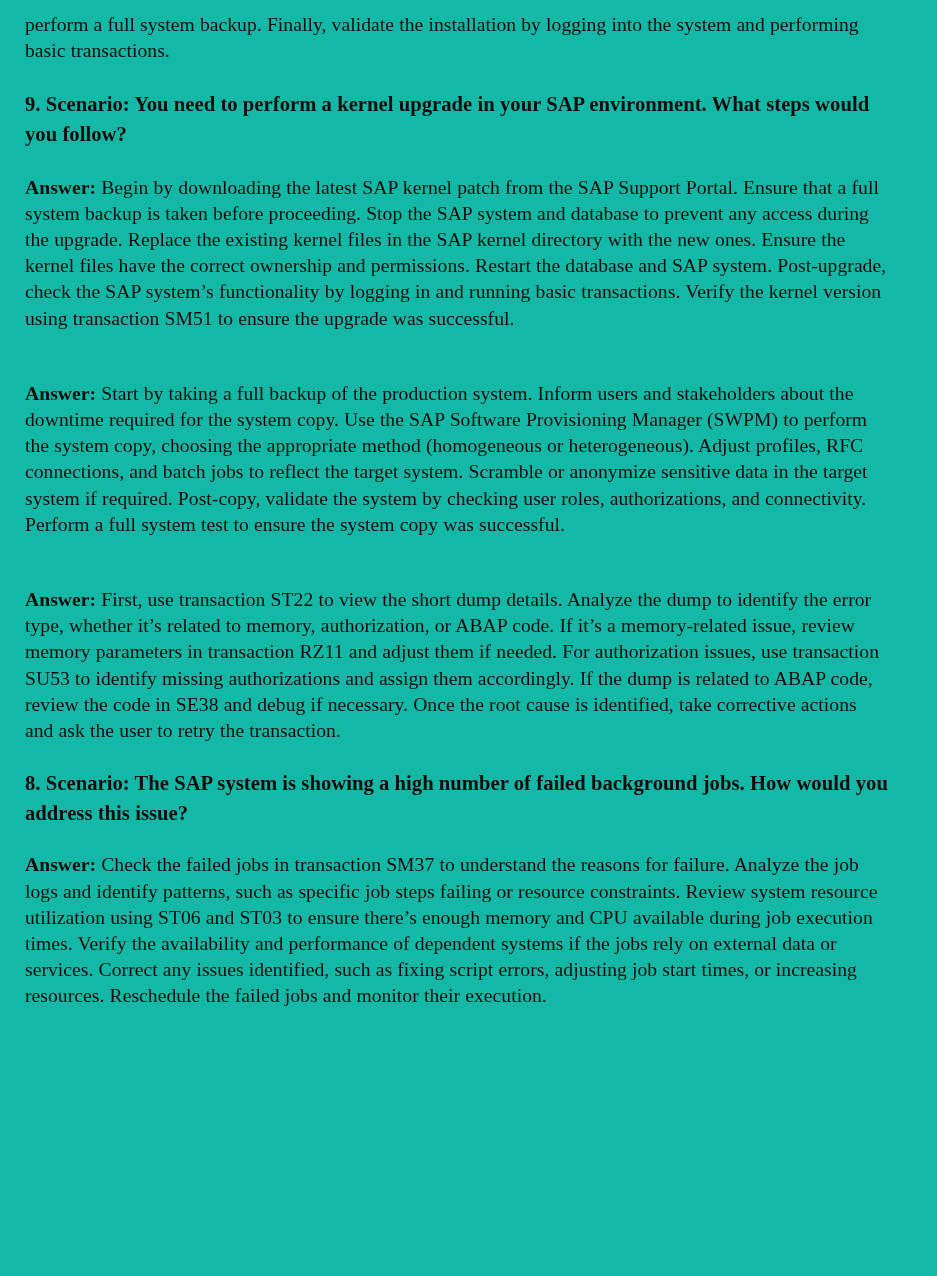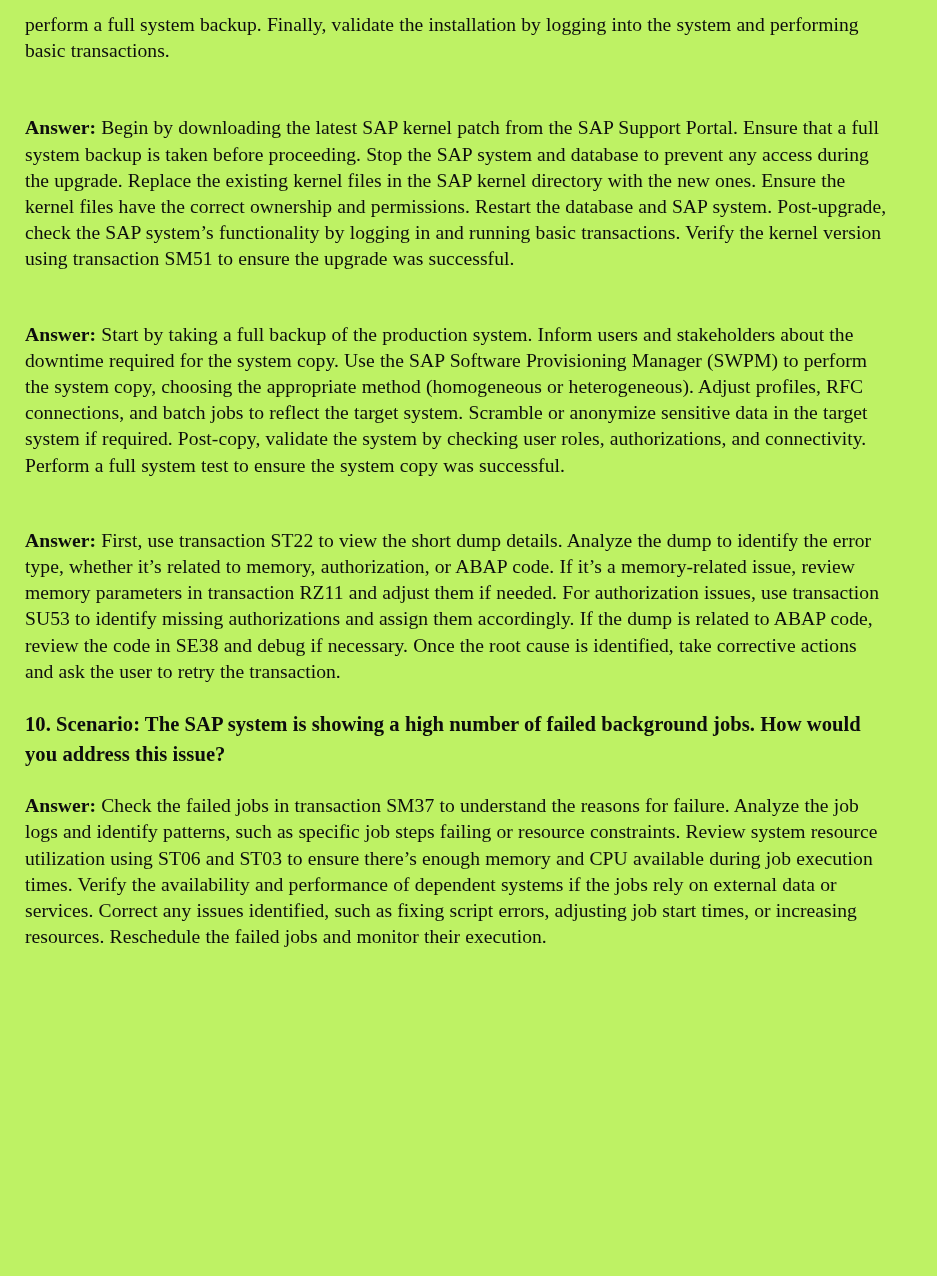--- a/index.html
+++ b/index.html
@@ -12,21 +12,21 @@
     width: 937px;
     height: 1276px;
     overflow: hidden;
     font-family: "Liberation Serif", "DejaVu Serif", serif;
     color: #0d0d0d;
   }
   .page {
     position: relative;
     width: 937px;
     height: 1276px;
-    background: #bef264;
+    background: #14b8a6;
     box-sizing: border-box;
     padding: 12px 47px 0 25px;
   }
   .para {
     font-size: 19.6px;
     line-height: 26.2px;
     text-align: left;
     margin: 0;
     letter-spacing: 0.05px;
     word-spacing: 0.2px;
@@ -53,20 +53,21 @@
 </style>
 </head>
 <body>
 
 <div class="page">
 
   <p class="para">perform a full system backup. Finally, validate the installation by logging into the system and performing basic transactions.</p>
 
   <div class="gap-intro-to-h9"></div>
 
+  <h2 class="heading">9. Scenario: You need to perform a kernel upgrade in your SAP environment. What steps would you follow?</h2>
 
   <div class="gap-h9-to-a9"></div>
 
   <p class="para"><span class="answer-label">Answer:</span><span> Begin by downloading the latest SAP kernel patch from the SAP Support Portal. Ensure that a full system backup is taken before proceeding. Stop the SAP system and database to prevent any access during the upgrade. Replace the existing kernel files in the SAP kernel directory with the new ones. Ensure the kernel files have the correct ownership and permissions. Restart the database and SAP system. Post-upgrade, check the SAP system’s functionality by logging in and running basic transactions. Verify the kernel version using transaction SM51 to ensure the upgrade was successful.</span></p>
 
   <div class="gap-a9-to-h10"></div>
 
 
   <div class="gap-h10-to-a10"></div>
 
@@ -74,19 +75,19 @@
 
   <div class="gap-a10-to-h11"></div>
 
 
   <div class="gap-h11-to-a11"></div>
 
   <p class="para"><span class="answer-label">Answer:</span><span> First, use transaction ST22 to view the short dump details. Analyze the dump to identify the error type, whether it’s related to memory, authorization, or ABAP code. If it’s a memory-related issue, review memory parameters in transaction RZ11 and adjust them if needed. For authorization issues, use transaction SU53 to identify missing authorizations and assign them accordingly. If the dump is related to ABAP code, review the code in SE38 and debug if necessary. Once the root cause is identified, take corrective actions and ask the user to retry the transaction.</span></p>
 
   <div class="gap-a11-to-h12"></div>
 
-  <h2 class="heading">10. Scenario: The SAP system is showing a high number of failed background jobs. How would you address this issue?</h2>
+  <h2 class="heading">8. Scenario: The SAP system is showing a high number of failed background jobs. How would you address this issue?</h2>
 
   <div class="gap-h12-to-a12"></div>
 
   <p class="para"><span class="answer-label">Answer:</span><span> Check the failed jobs in transaction SM37 to understand the reasons for failure. Analyze the job logs and identify patterns, such as specific job steps failing or resource constraints. Review system resource utilization using ST06 and ST03 to ensure there’s enough memory and CPU available during job execution times. Verify the availability and performance of dependent systems if the jobs rely on external data or services. Correct any issues identified, such as fixing script errors, adjusting job start times, or increasing resources. Reschedule the failed jobs and monitor their execution.</span></p>
 
 </div>
 
 </body></html>

